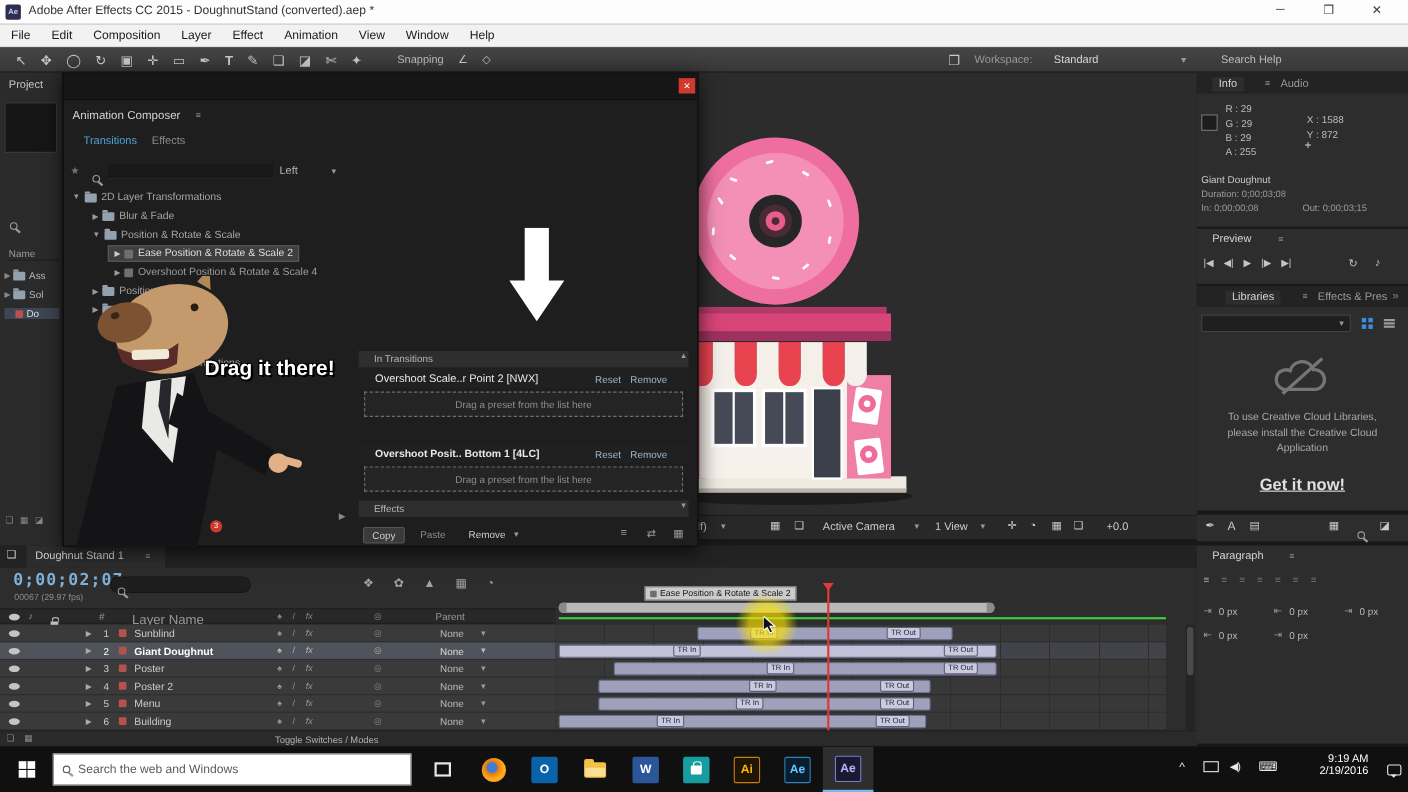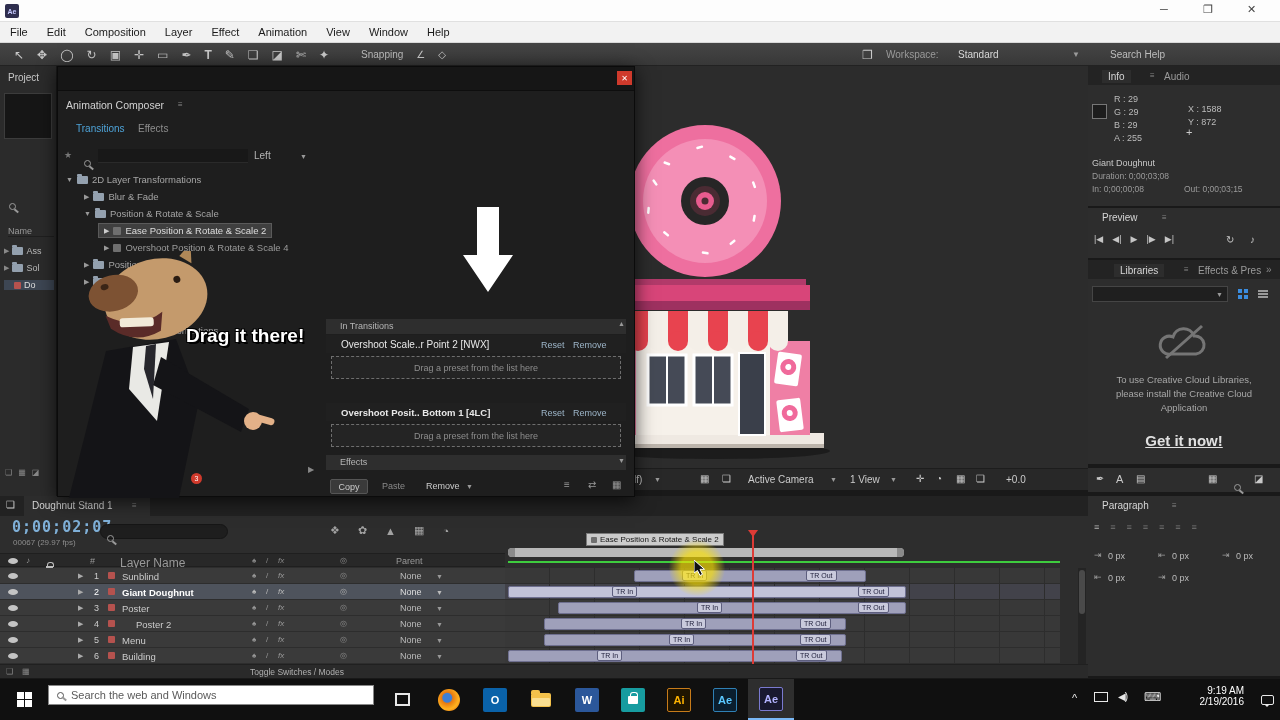--- a/index.html
+++ b/index.html
@@ -43,20 +43,21 @@
 .lockic::before{content:"";position:absolute;top:-4px;left:1px;width:5px;height:4px;border:1px solid #bdbdbd;border-bottom:none;border-radius:3px 3px 0 0}
 .halo{position:absolute;width:56px;height:56px;border-radius:50%;background:radial-gradient(circle,rgba(255,228,0,.65) 0 40%,rgba(255,228,0,0) 72%);z-index:7}
 </style>
 </head>
 <body>
 
 <div id="root" class="r" style="left:0;top:0;width:1280px;height:720px">
 
   <div class="r" style="left:0;top:0;width:1280px;height:22px;background:#fdfdfd;border-bottom:1px solid #e0e0e0">
     <div class="r" style="left:5px;top:4px;width:14px;height:14px;background:#2e2e4e;color:#c6c9ff;font-size:7px;font-weight:bold;display:flex;align-items:center;justify-content:center;border-radius:2px">Ae</div>
+    <span class="r" style="left:26px;top:4px;font-size:11px;color:#333">Adobe After Effects CC 2015 - DoughnutStand (converted).aep *</span>
     <span class="r" style="left:1160px;top:3px;font-size:11px;color:#444">─</span>
     <span class="r" style="left:1203px;top:3px;font-size:11px;color:#444">❐</span>
     <span class="r" style="left:1247px;top:3px;font-size:11px;color:#444">✕</span>
   </div>
 
   <div class="fl r" style="left:0;top:22px;width:1280px;height:21px;background:#f2f2f2;border-bottom:1px solid #d8d8d8;padding-left:10px;gap:19px;font-size:11px;color:#1a1a1a">
     <span>File</span>
     <span>Edit</span>
     <span>Composition</span>
     <span>Layer</span>
@@ -384,21 +385,21 @@
       <span class="r" style="left:278px;top:3px;font-size:8px;font-style:italic;color:#999">fx</span>
       <span class="r" style="left:340px;top:3px;font-size:8px;color:#888">◎</span>
       <span class="r" style="left:400px;top:3px;font-size:9px;color:#bbb">None</span>
       <span class="r" style="left:436px;top:5px;font-size:7px;color:#999">▼</span>
     </div>
     <div class="lrow" style="top:120px">
       <span class="eye r" style="left:8px;top:5px"></span>
       <span class="r" style="left:78px;top:4px;font-size:7px;color:#aaa">▶</span>
       <span class="r" style="left:94px;top:3px;font-size:9px;color:#ccc">4</span>
       <span class="chipcolor r" style="left:108px;top:4px"></span>
-      <span class="r" style="left:136px;top:3px;font-size:9.5px;color:#ccc">Poster 2</span>
+      <span class="r" style="left:122px;top:3px;font-size:9.5px;color:#ccc">Poster 2</span>
       <span class="r" style="left:252px;top:3px;font-size:8px;color:#999">♠</span>
       <span class="r" style="left:266px;top:3px;font-size:8px;color:#999">/</span>
       <span class="r" style="left:278px;top:3px;font-size:8px;font-style:italic;color:#999">fx</span>
       <span class="r" style="left:340px;top:3px;font-size:8px;color:#888">◎</span>
       <span class="r" style="left:400px;top:3px;font-size:9px;color:#bbb">None</span>
       <span class="r" style="left:436px;top:5px;font-size:7px;color:#999">▼</span>
     </div>
     <div class="lrow" style="top:136px">
       <span class="eye r" style="left:8px;top:5px"></span>
       <span class="r" style="left:78px;top:4px;font-size:7px;color:#aaa">▶</span>
@@ -593,21 +594,21 @@
     
     <span class="r" style="left:38px;top:415px;font-size:9.5px;color:#aaa">Packs</span>
     <span class="r" style="left:100px;top:415px;font-size:9.5px;color:#aaa">Store</span>
     <span class="r" style="left:133px;top:406px;width:11px;height:11px;background:#d03a2c;border-radius:50%;color:#fff;font-size:7px;text-align:center;line-height:11px">3</span>
   </div>
 
   <div class="r" style="left:0;top:679px;width:1280px;height:41px;background:#101010;z-index:60">
     <div class="r fl" style="left:0;top:0;width:48px;height:41px;justify-content:center">
         <span class="win4"></span>
       </div>
-    <div class="r fl" style="left:48px;top:6px;width:326px;height:20px;background:#fff;border:1px solid #888;padding-left:8px;gap:7px">
+    <div class="r fl" style="left:48px;top:6px;width:326px;height:29px;background:#fff;border:1px solid #888;padding-left:8px;gap:7px">
       <span class="mag" style="border-color:#555"></span>
       <span style="font-size:11px;color:#5a5a5a">Search the web and Windows</span>
     </div>
     <div class="r fl" style="left:382px;top:0;width:40px;height:41px;justify-content:center">
         <span style="width:15px;height:13px;border:2px solid #e8e8e8"></span>
       </div>
 
     <div class="r fl" style="left:426px;top:0;width:46px;height:41px;justify-content:center">
         <span class="ffx"></span>
       </div>

